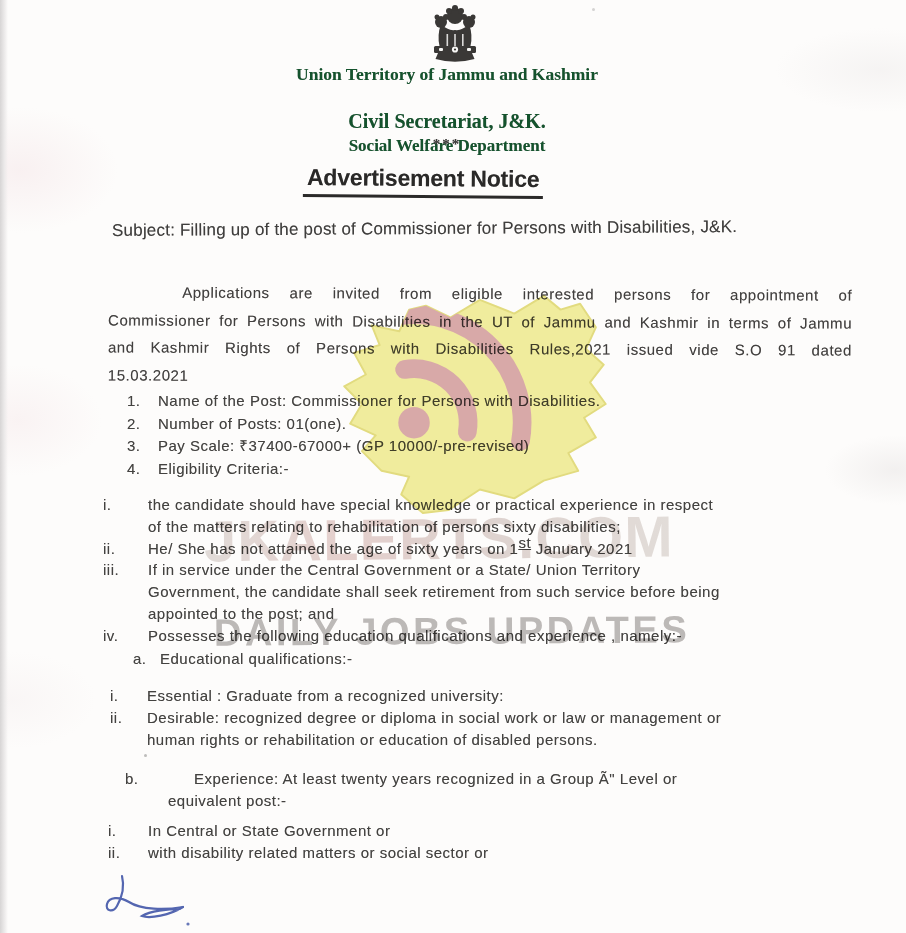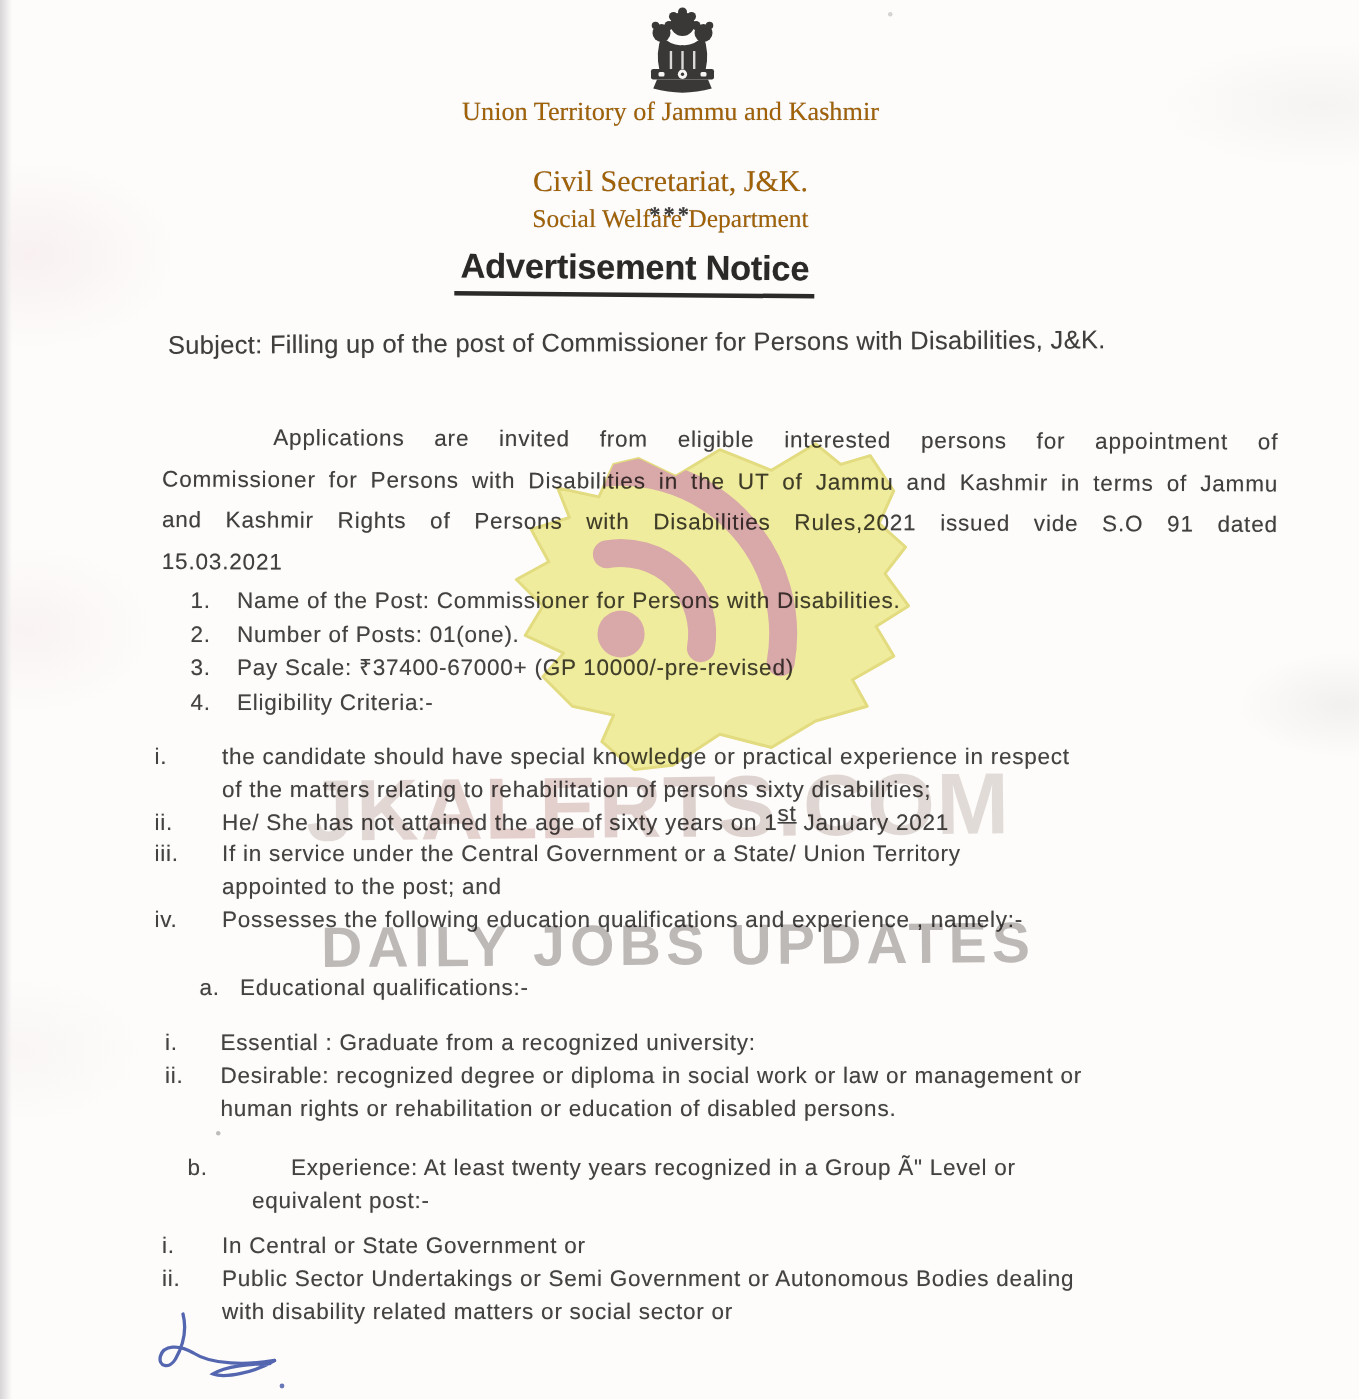--- a/index.html
+++ b/index.html
@@ -19,21 +19,21 @@
       radial-gradient(120px 70px at 12px 700px, rgba(236,224,226,.22), transparent 70%);
   }
   .edge{position:absolute;left:0;top:0;width:8px;height:100%;z-index:1;
     background:linear-gradient(90deg,#d7d5d5,#eceaea 55%,rgba(255,255,255,0));}
 
   .txt{position:absolute;z-index:2;text-shadow:0 0 .5px rgba(70,68,66,.45);}
 
   .emblem{position:absolute;left:424px;top:3px;width:62px;height:64px;z-index:2;}
 
   .hline{left:247px;width:400px;text-align:center;
-    font-family:"Liberation Serif",serif;font-weight:normal;color:#a16207;}
+    font-family:"Liberation Serif",serif;font-weight:bold;color:#14532d;}
   .h1{top:64px;font-size:17.5px;}
   .h2{top:89px;font-size:17px;margin-top:47px;}
   .h3{top:110px;font-size:20px;}
   .stars{top:136px;font-size:15px;font-weight:bold;letter-spacing:2px;color:#3a3938;}
 
   .title{left:303px;top:165px;font-size:23px;font-weight:bold;letter-spacing:-.2px;
     color:#2a2928;border-bottom:3px solid #2b2a29;padding:0 4px 3px 4px;
     transform:rotate(.5deg);}
 
   .subject{left:112px;top:219px;font-size:17px;letter-spacing:.2px;color:#3f3e3d;
@@ -153,20 +153,21 @@
       </span>
     </div>
     <div class="row">
       <span>ii.</span>
       <span><span>He/ She has not attained the age of sixty years on 1</span><sup>st</sup><span> January 2021</span></span>
     </div>
     <div class="row">
       <span>iii.</span>
       <span>
         <div>If in service under the Central Government or a State/ Union Territory</div>
+        <div>Government,  the candidate shall seek retirement from such service before being</div>
         <div>appointed to the post; and</div>
       </span>
     </div>
     <div class="row">
       <span>iv.</span>
       <span>Possesses the following education qualifications and experience , namely:-</span>
     </div>
   </div>
 
   <div class="txt grid-list edua">
@@ -201,21 +202,20 @@
   </div>
 
   <div class="txt grid-list exp">
     <div class="row">
       <span>i.</span>
       <span>In Central or State Government or</span>
     </div>
     <div class="row">
       <span>ii.</span>
       <span>
-        <div>Public Sector Undertakings or Semi Government or Autonomous Bodies dealing</div>
         <div>with disability related matters or social sector or</div>
       </span>
     </div>
   </div>
 
   <div class="wm-layer">
     <svg class="wm-map" viewBox="0 0 286 234">
       <defs>
         <clipPath id="mapclip">
           <polygon points="95,18 120,30 150,12 185,26 215,8 232,22 252,16 268,40 258,62 276,78 262,96 278,118 256,132 268,152 240,168 250,186 215,196 185,214 150,205 118,226 92,229 70,210 78,192 50,186 30,166 44,150 18,138 30,118 12,100 34,88 22,66 48,58 40,38 68,44 78,22"></polygon>

